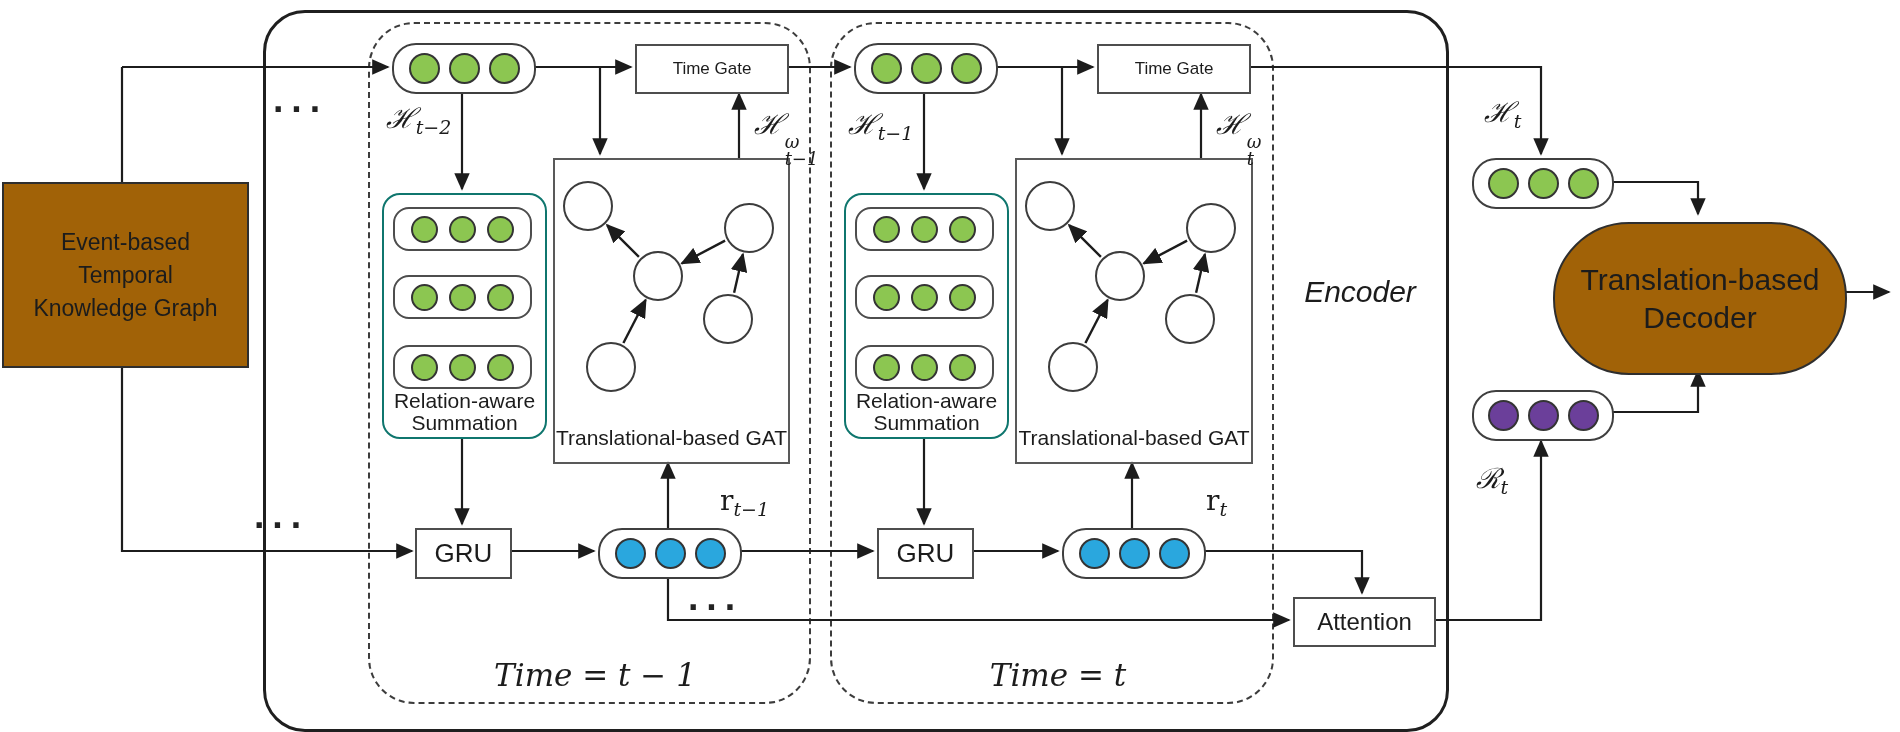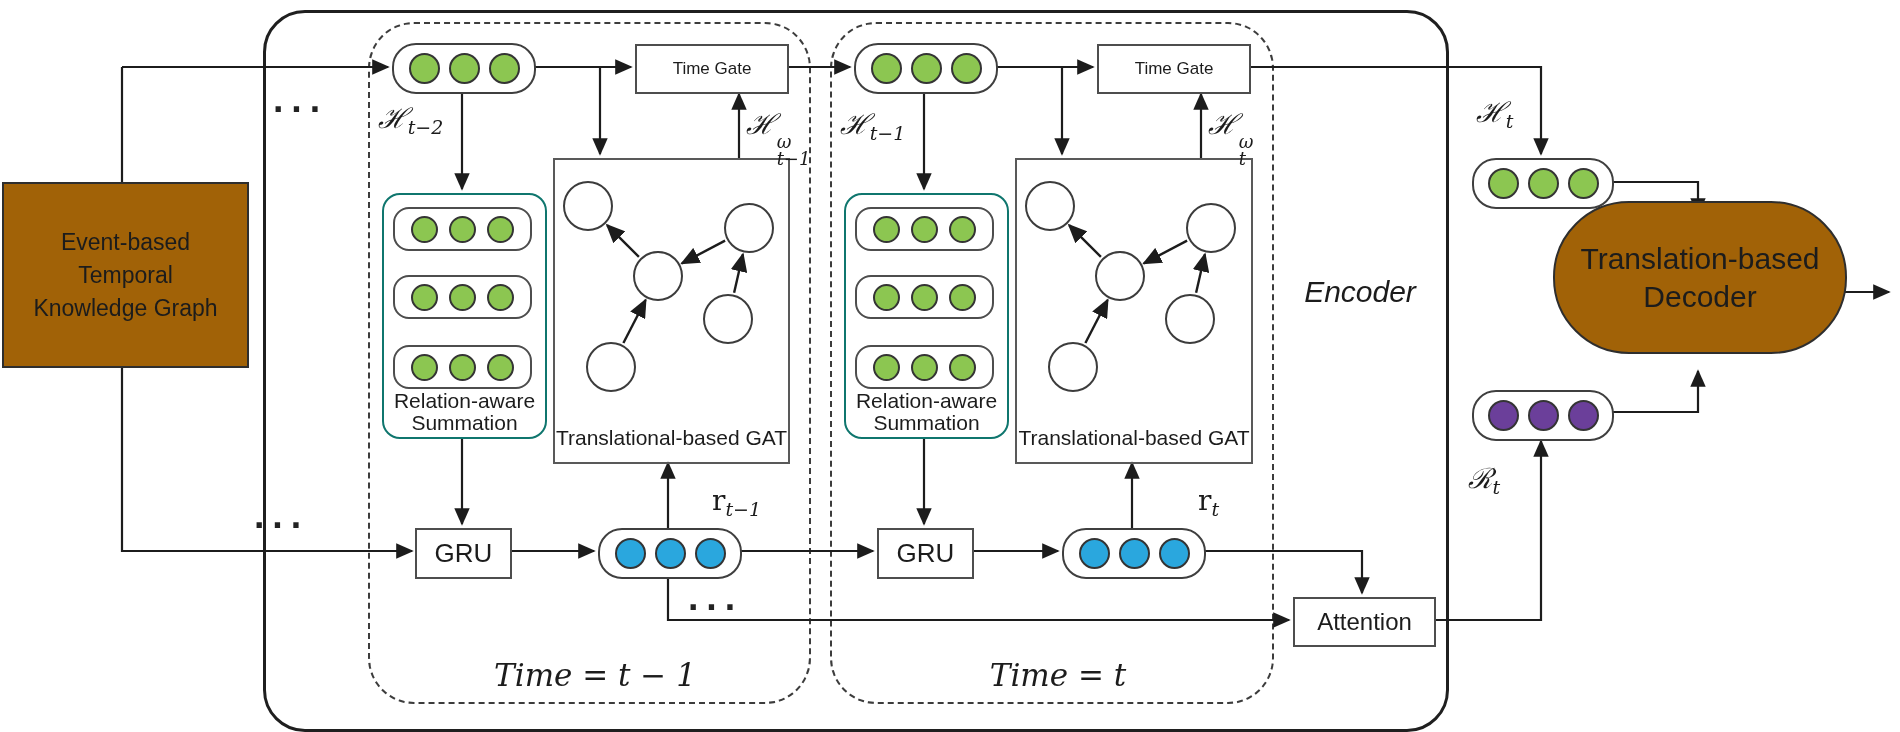--- a/index.html
+++ b/index.html
@@ -25,21 +25,21 @@
   .relsum{background:#fff;border:2px solid #0f766e;border-radius:18px;z-index:2;}
   .rrow{position:absolute;left:9px;width:139px;height:44px;background:#fff;border:2px solid #4d4d4d;
         border-radius:16px;display:flex;align-items:center;justify-content:center;gap:11px;box-sizing:border-box;}
   .rscap{position:absolute;left:0;bottom:3px;width:100%;font-size:21px;line-height:22px;text-align:center;}
   
   .gat{border:2px solid #595959;z-index:2;background:transparent;}
   .gatcap{position:absolute;left:0;bottom:12px;width:100%;text-align:center;font-size:21px;}
   
   .t25{font-size:17px;} .t26{font-size:26px;} .t24{font-size:24px;}
   .t23{font-size:23px;line-height:33px;} .t30{font-size:30px;font-style:italic;} .dec{font-size:30px;line-height:38px;}
-  .mlabel{font-family:"DejaVu Serif",serif;font-size:28px;font-style:italic;z-index:3;white-space:nowrap;}
+  .mlabel{font-family:"DejaVu Serif",serif;font-size:28px;font-style:italic;z-index:3;white-space:nowrap;margin-left:8px;}
   .mlabel .sb{font-size:19px;font-style:italic;vertical-align:-6px;letter-spacing:0;}
   .roman{font-style:normal;}
   .stack{display:inline-flex;flex-direction:column;font-size:18px;line-height:17px;
          vertical-align:-14px;margin-left:1px;font-style:italic;}
   .timelabel{font-family:"DejaVu Serif",serif;font-style:italic;font-size:31px;text-align:center;z-index:3;}
   .dots{font-family:"DejaVu Sans",sans-serif;font-weight:bold;font-size:30px;letter-spacing:7px;
         text-align:center;z-index:3;color:#222;}
   svg.wires{position:absolute;left:0;top:0;z-index:1;pointer-events:none;}
 </style>
 </head>
@@ -249,21 +249,21 @@
     <span class="dot d30 g"></span>
   </div>
   <div class="abs chip" style="left:1472px;top:390px;width:138px;height:47px;">
     <span class="dot d30 p"></span>
     <span class="dot d30 p"></span>
     <span class="dot d30 p"></span>
   </div>
   <div class="abs mlabel" style="left:1468px;top:458px;">
     <span>ℛ</span><span class="sb">t</span>
   </div>
-  <div class="abs bigbox dec" style="left:1553px;top:201px;width:290px;height:149px;border-radius:76px;border-width:2.4px;text-align:center;">
+  <div class="abs bigbox dec" style="left:1553px;top:222px;width:290px;height:149px;border-radius:76px;border-width:2.4px;text-align:center;">
     <span>Translation-based</span>
     <span>Decoder</span>
   </div>
 
   <div class="abs dots" style="left:268px;top:92px;width:64px;">
     <span>···</span>
   </div>
   <div class="abs dots" style="left:249px;top:508px;width:64px;">
     <span>···</span>
   </div>

